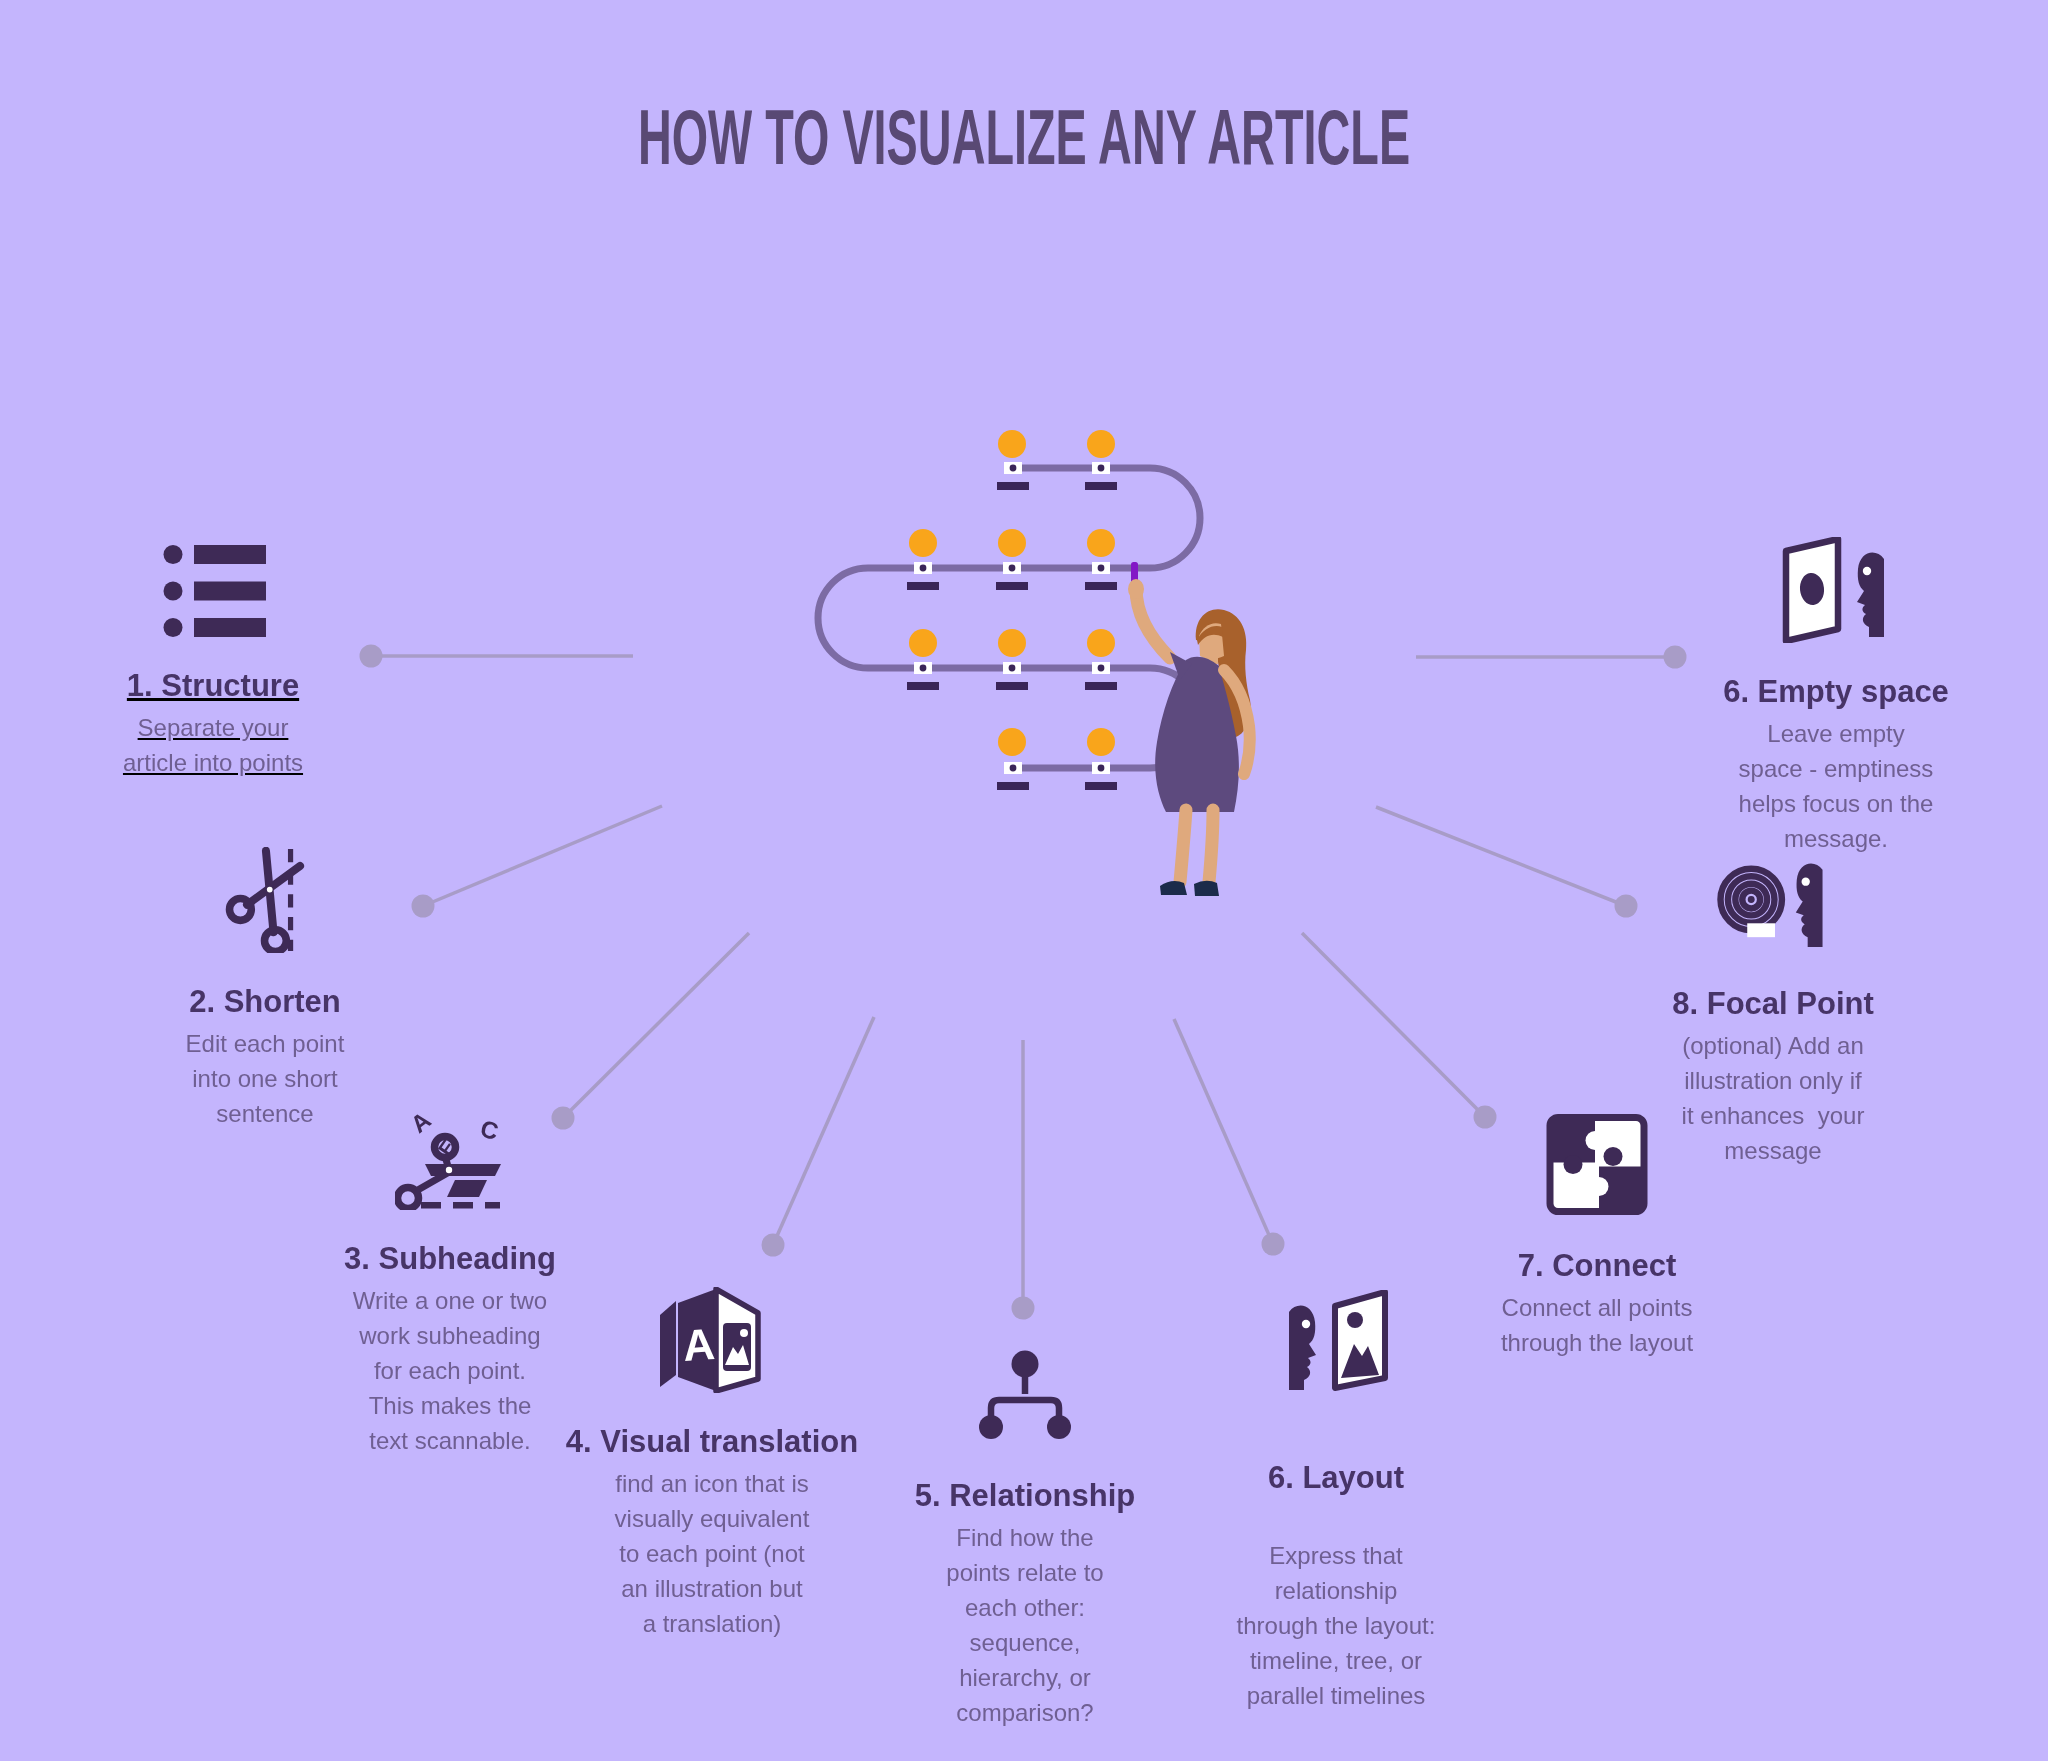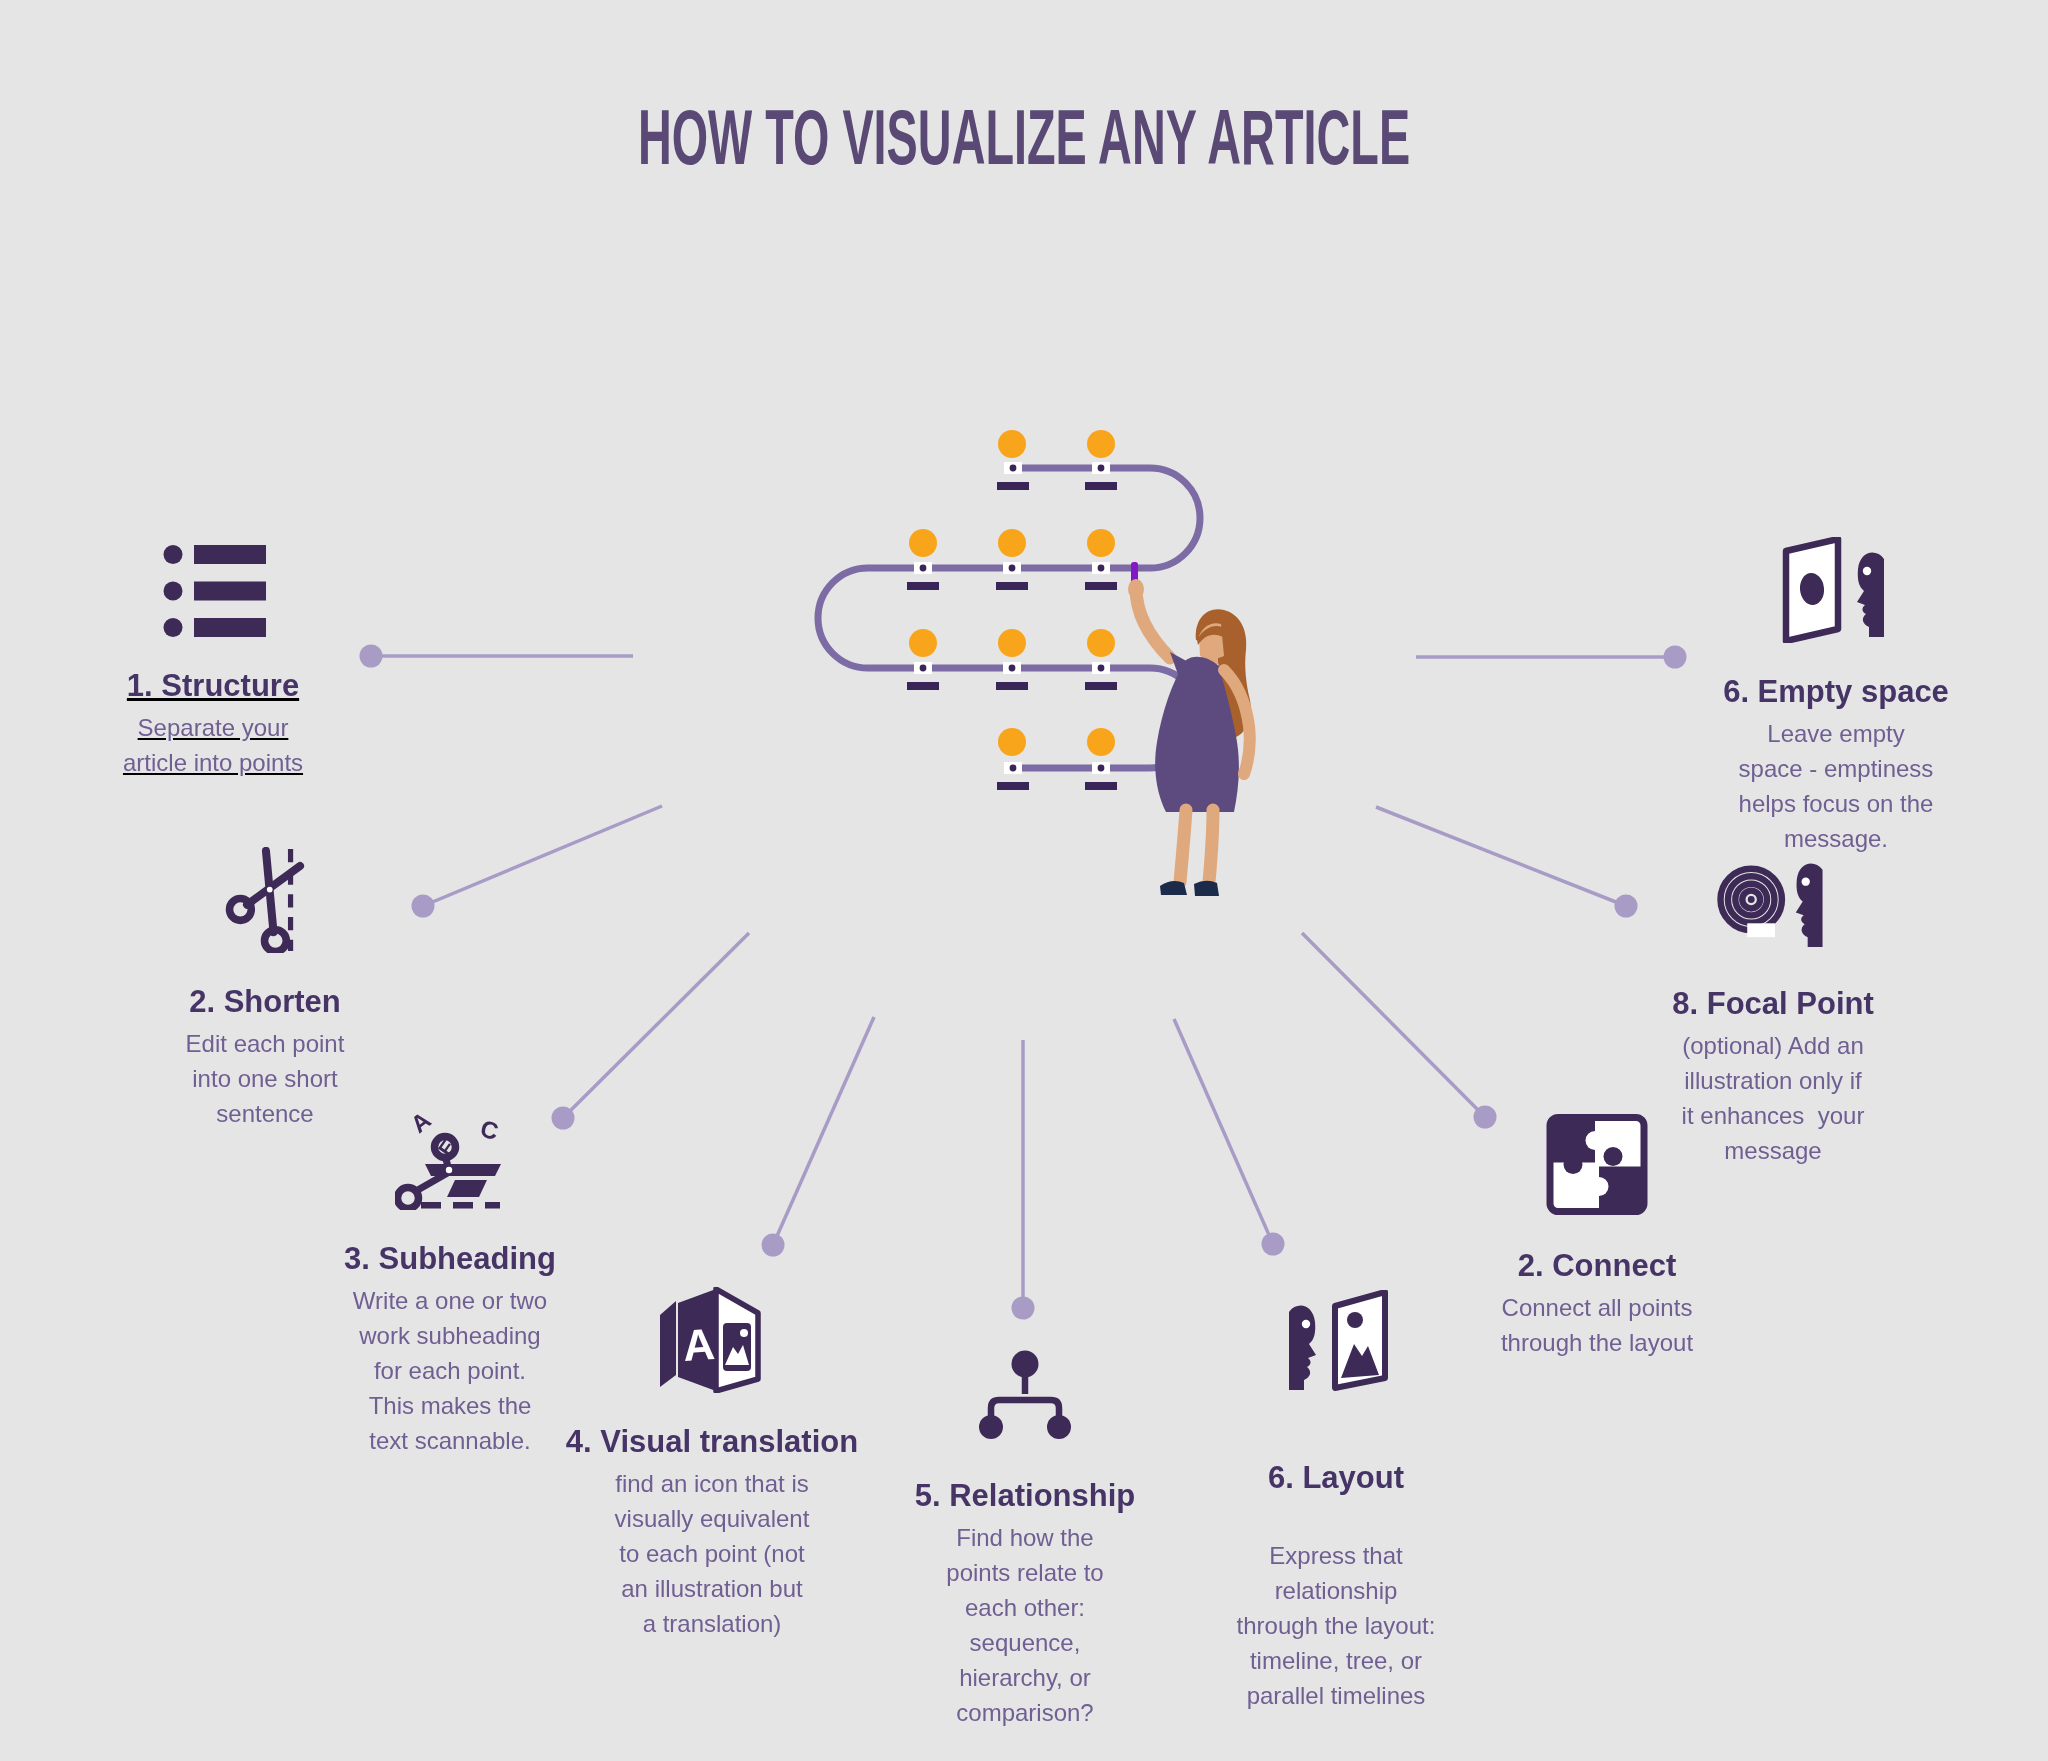--- a/index.html
+++ b/index.html
@@ -1,17 +1,17 @@
 <!DOCTYPE html>
 <html><head>
 <meta charset="utf-8">
 <style>
   html,body{margin:0;padding:0;background:#ffffff;}
   .canvas{
-    position:relative;width:2048px;height:1761px;overflow:hidden;background:#e5e5e5;
+    position:relative;width:2048px;height:1761px;overflow:hidden;background:#c4b5fd;
     font-family:"Liberation Sans","DejaVu Sans",sans-serif;
   }
   .title{
     position:absolute;left:0;top:92px;width:2048px;text-align:center;
     font-size:78px;font-weight:bold;letter-spacing:0px;color:#594974;
     transform:scaleX(0.60);transform-origin:50% 50%;white-space:nowrap;
   }
   svg.underlay{position:absolute;left:0;top:0;}
   .step{
     position:absolute;display:flex;flex-direction:column;align-items:center;
@@ -283,21 +283,21 @@
       <svg width="104" height="105" viewBox="0 0 104 104">
         <rect x="5" y="5" width="94" height="94" rx="8" fill="#ffffff" stroke="#3E2A56" stroke-width="7"></rect>
         <rect x="8" y="8" width="42" height="42" fill="#3E2A56"></rect>
         <rect x="54" y="54" width="42" height="42" fill="#3E2A56"></rect>
         <circle cx="50" cy="28" r="9.5" fill="#ffffff"></circle>
         <circle cx="28" cy="52" r="9.5" fill="#3E2A56"></circle>
         <circle cx="68" cy="44" r="9.5" fill="#3E2A56"></circle>
         <circle cx="54" cy="74" r="9.5" fill="#ffffff"></circle>
       </svg>
     </span>
-    <h2>2. Connect</h2>
+    <h2>7. Connect</h2>
     <div class="body">Connect all points
 through the layout</div>
   </div>
 
   <div class="step s8">
     <span class="icon-wrap">
       <svg width="112" height="107" viewBox="0 0 112 108">
         <g fill="none" stroke="#3E2A56" stroke-width="6.5">
           <circle cx="34" cy="52" r="31"></circle>
           <circle cx="34" cy="52" r="23.5"></circle>

